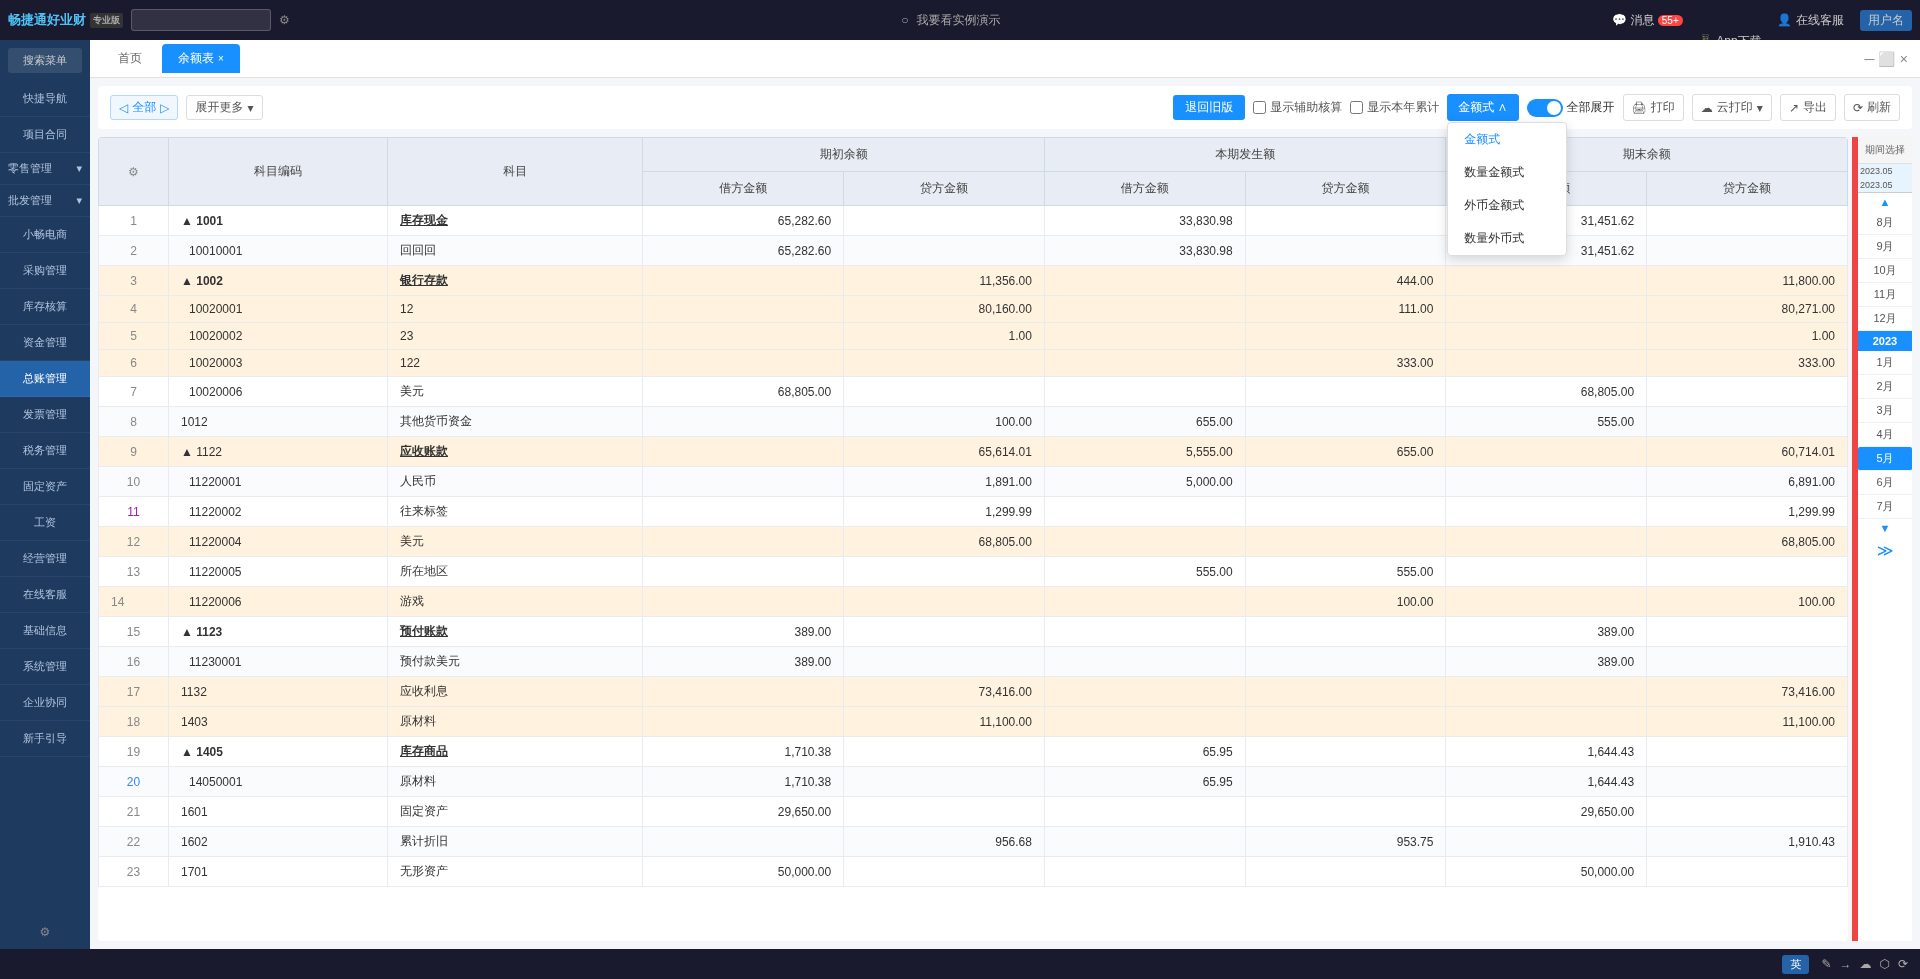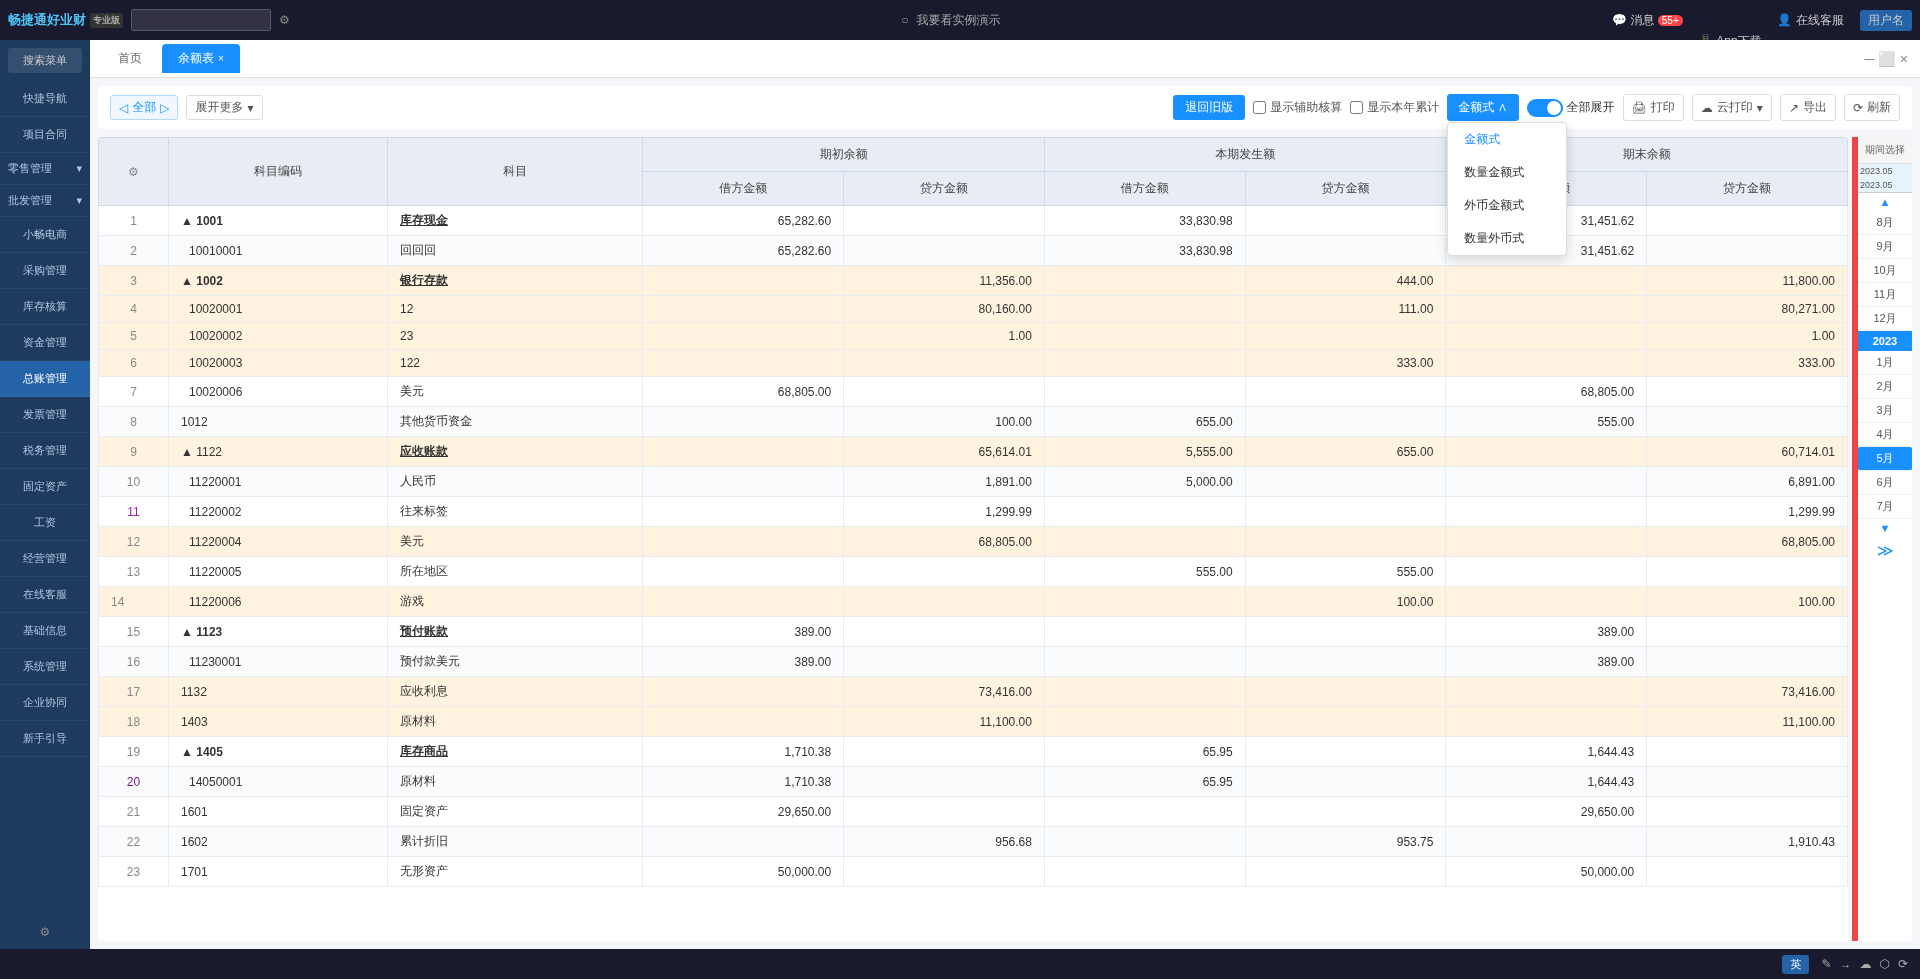--- a/index.html
+++ b/index.html
@@ -504,21 +504,21 @@
     <td class="col-code" style="font-weight:bold;">▲ 1405</td>
     <td class="col-name" style="font-weight:bold;"><u style="color:#333;text-decoration:underline;">库存商品</u></td>
     <td class="num">1,710.38</td>
     <td class="num"></td>
     <td class="num">65.95</td>
     <td class="num"></td>
     <td class="num">1,644.43</td>
     <td class="num"></td>
   </tr>
                 <tr class="row-even">
-    <td style="text-align:center;color:#701a75;">20</td>
+    <td style="text-align:center;color:#3b82f6;">20</td>
     <td class="col-code" style="font-weight:normal;padding-left:20px;">14050001</td>
     <td class="col-name" style="font-weight:normal;">原材料</td>
     <td class="num">1,710.38</td>
     <td class="num"></td>
     <td class="num">65.95</td>
     <td class="num"></td>
     <td class="num">1,644.43</td>
     <td class="num"></td>
   </tr>
                 <tr>

